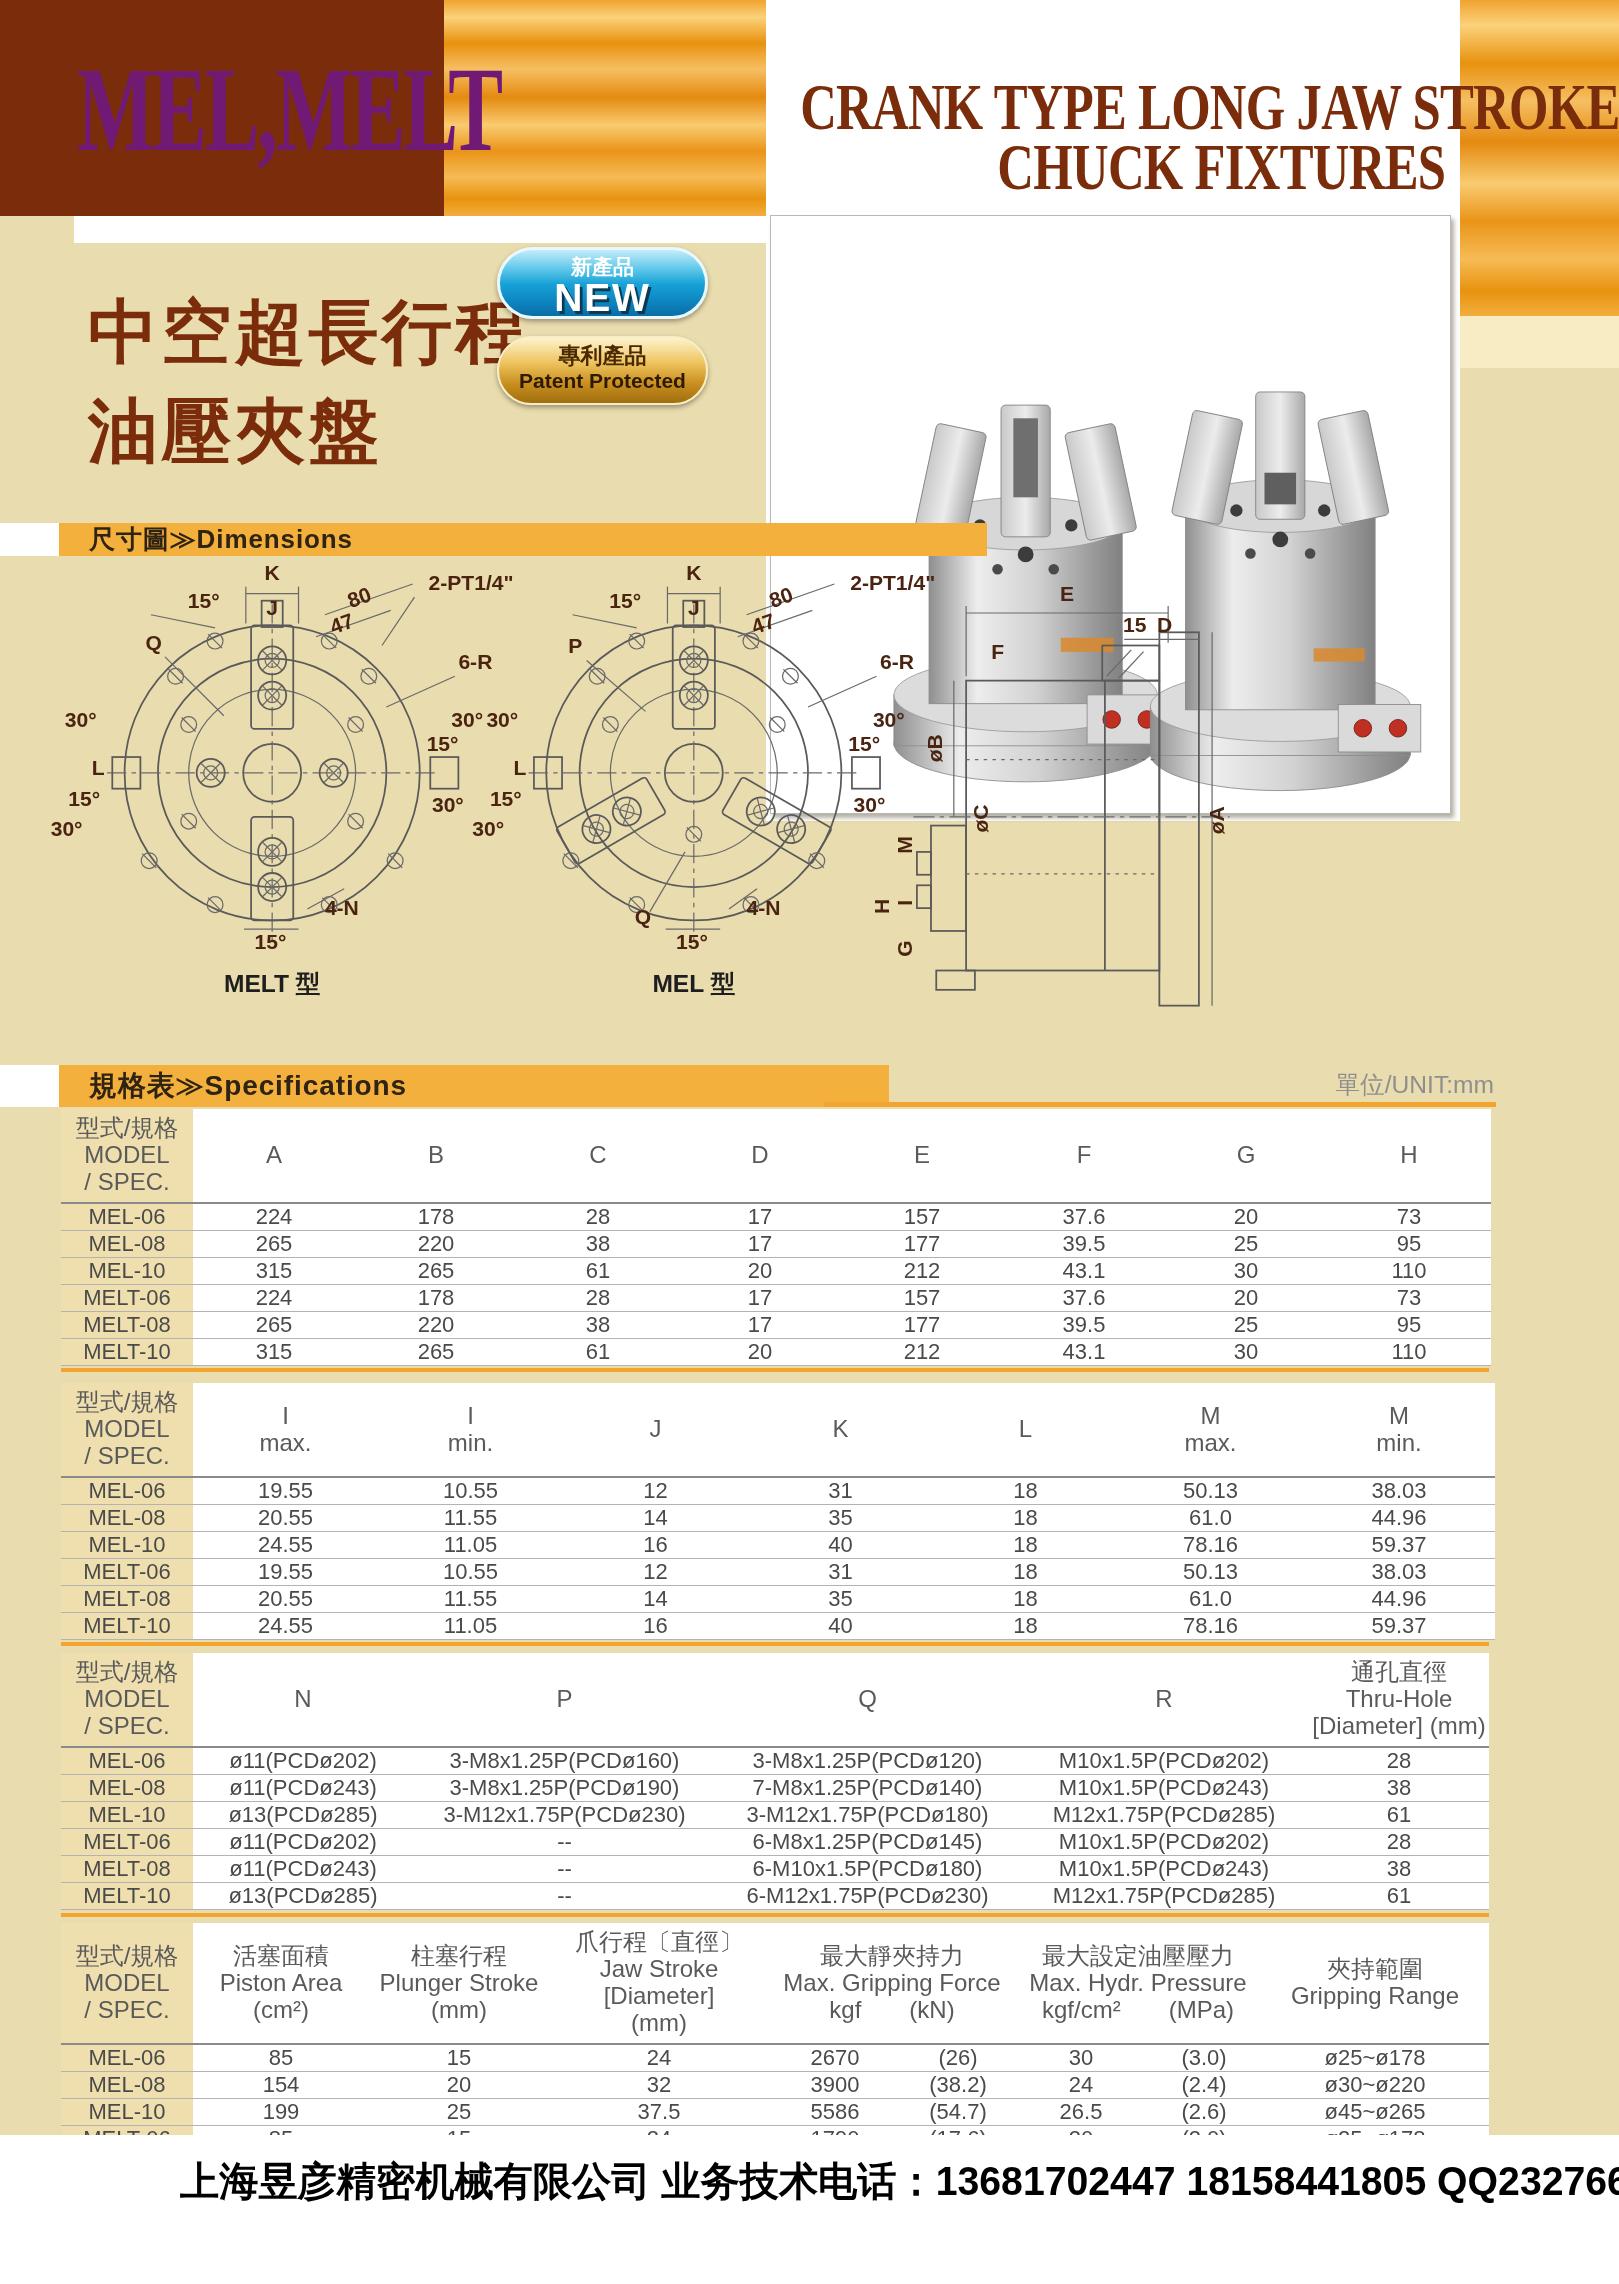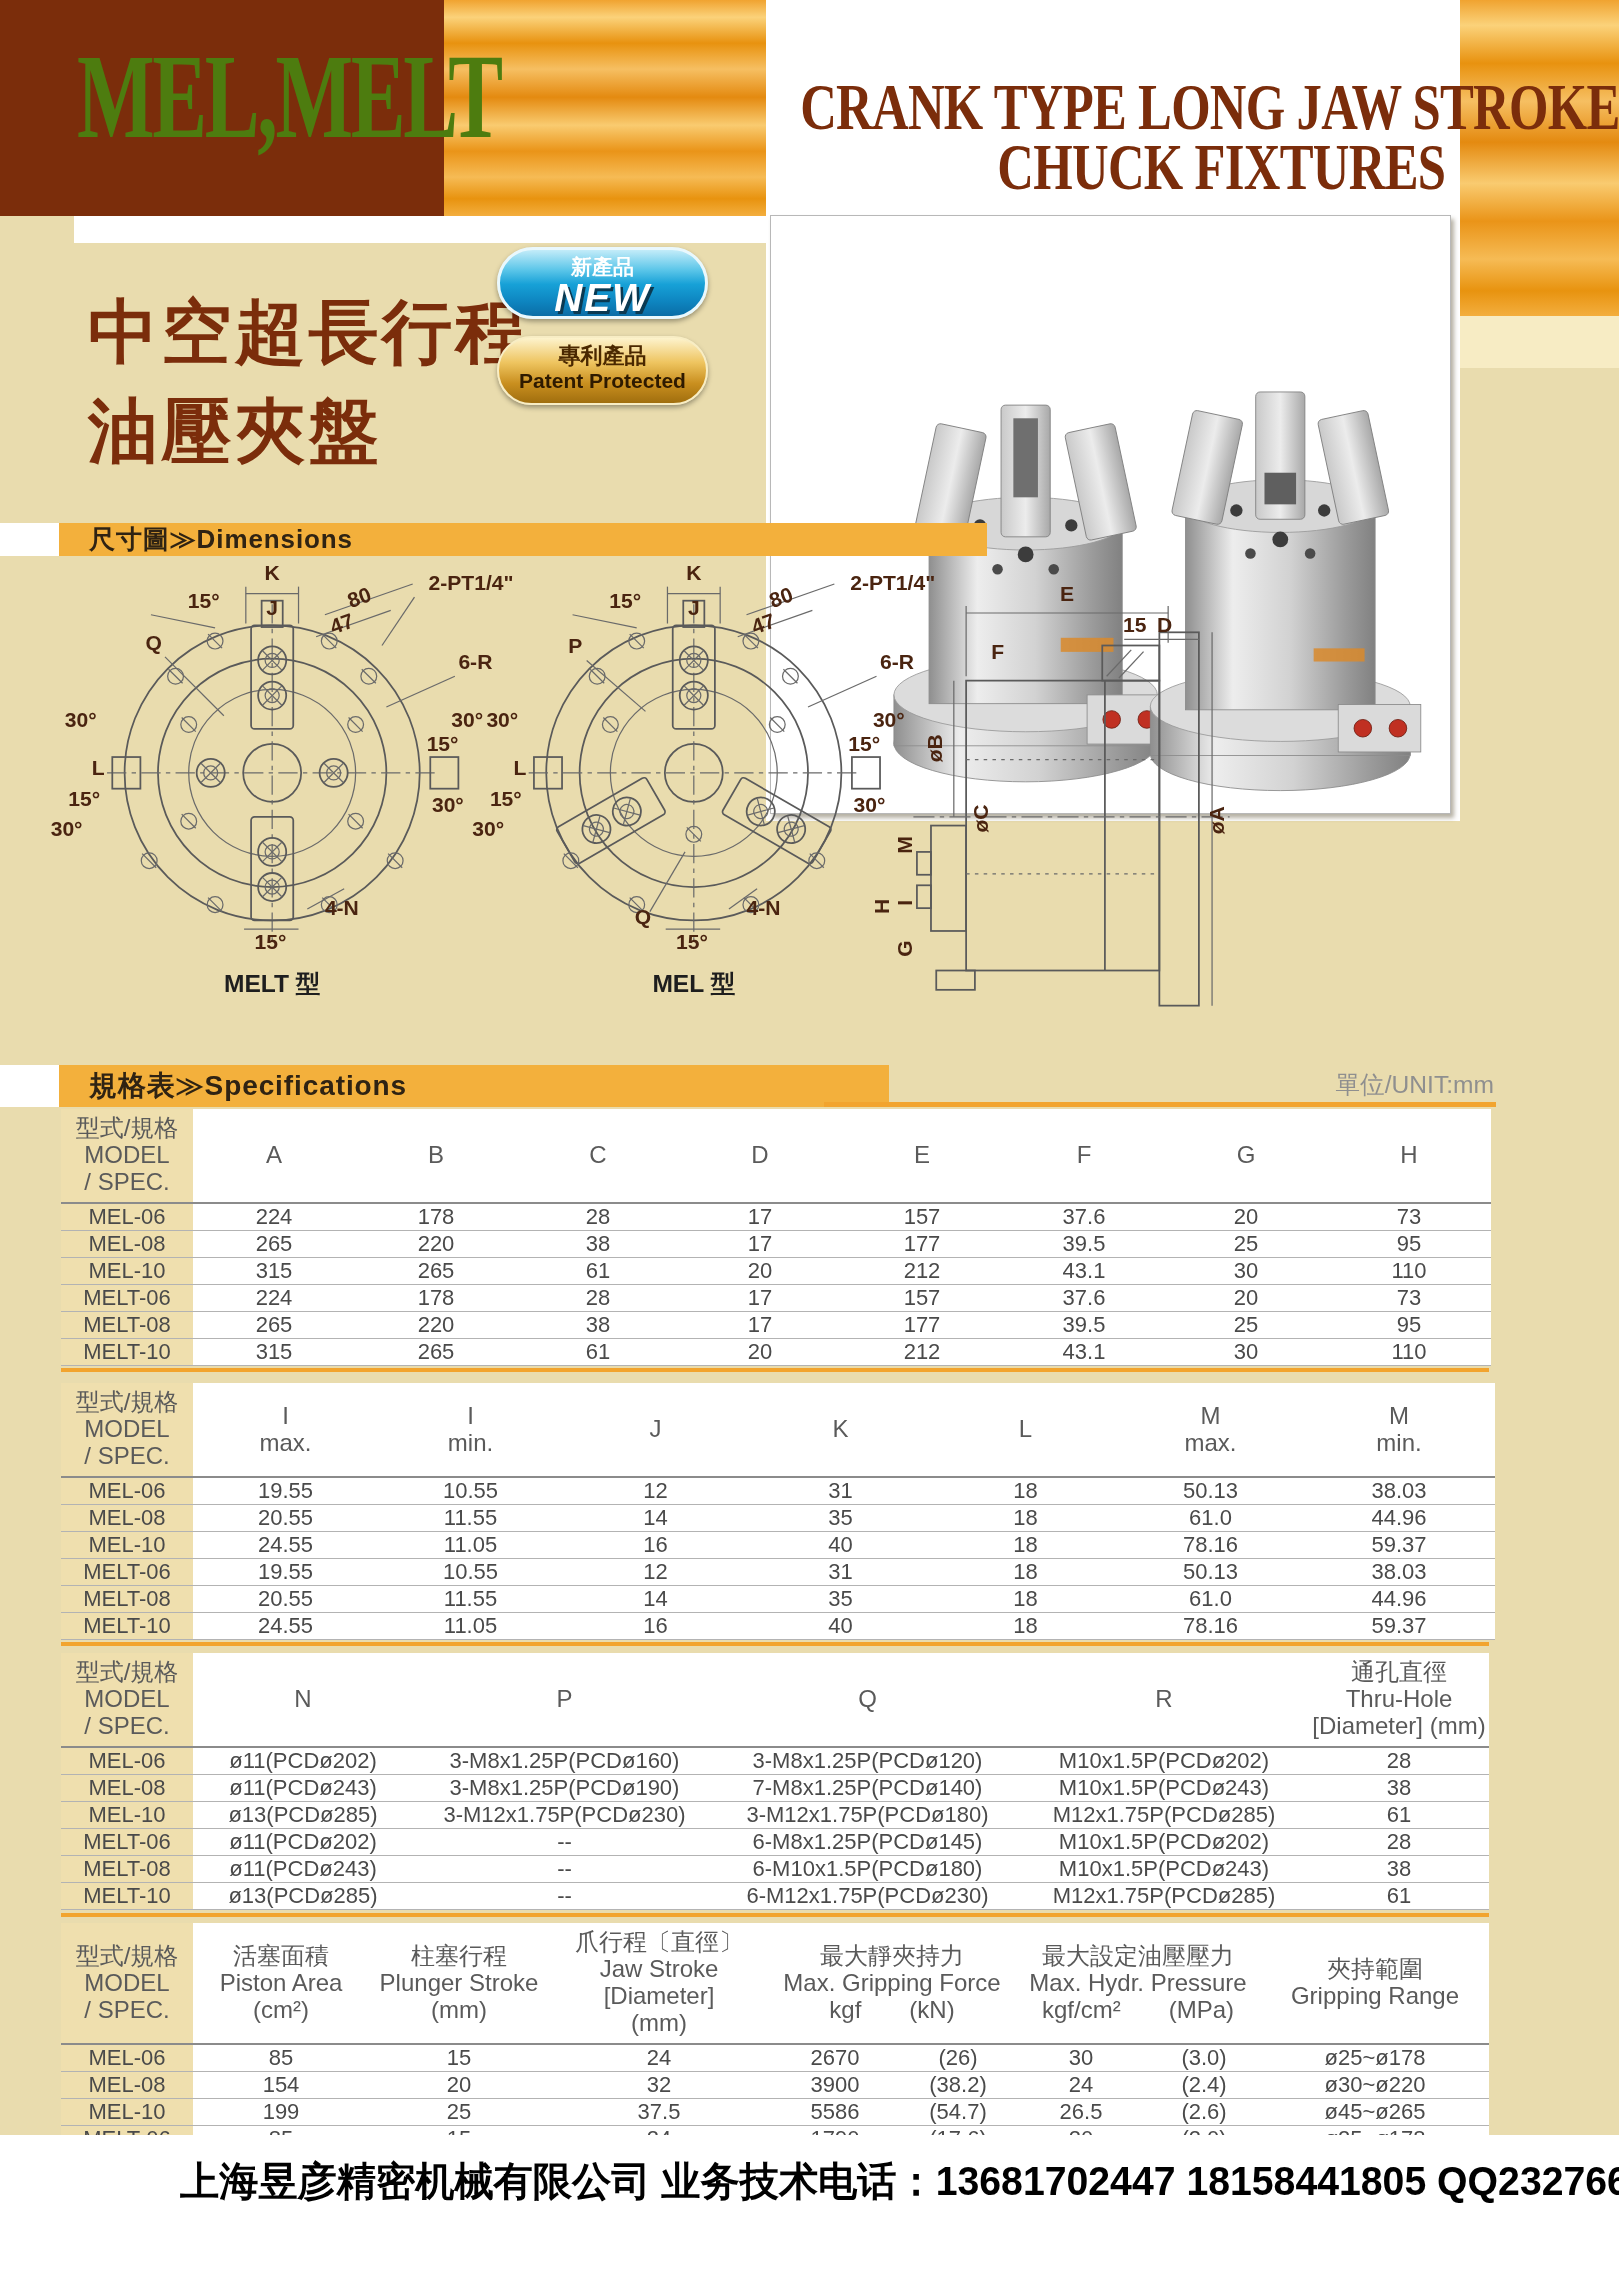--- a/index.html
+++ b/index.html
@@ -9,38 +9,38 @@
 
   
   .brown-block { left:0; top:0; width:444px; height:216px; background:#7b2d0b; }
   .grad1 { left:444px; top:0; width:322px; height:216px; }
   .grad2 { left:1460px; top:0; width:159px; height:316px; }
   .grad1,.grad2 { background:linear-gradient(180deg,#f0a330 0%,#fbd27a 8%,#e8920f 20%,#f6bf62 32%,#e48a10 45%,#f9cb70 58%,#ea9418 70%,#f6bb55 82%,#e8930f 92%,#f3ae3e 100%); }
   .pale-strip { left:1460px; top:316px; width:159px; height:52px; background:#f7ecc4; }
   .white-mid { left:766px; top:0; width:694px; height:821px; background:#fff; }
   .white-under { left:74px; top:216px; width:692px; height:27px; background:#fff; }
 
-  .brand { left:77px; top:36px; width:369px; color:#4d7c0f;
+  .brand { left:77px; top:49px; width:369px; color:#701a75;
            font-family:"Liberation Serif",serif; font-weight:bold; font-size:121px; line-height:1;
            white-space:nowrap; }
   .brand span { display:inline-block; transform:scaleX(.68); transform-origin:left; letter-spacing:-3.5px; }
 
   .en-title { left:444px; top:77px; width:1001px; text-align:right; color:#7b2d0b;
               font-family:"Liberation Serif",serif; font-weight:bold; font-size:65px; line-height:.93; }
   .en-title .cond { display:inline-block; transform:scaleX(.78); transform-origin:right; white-space:nowrap; letter-spacing:-0.9px;}
 
   .cn-title { left:88px; top:283px; color:#7b2d0b; font-size:70px; font-weight:900; line-height:1.42; letter-spacing:3.5px; }
 
   
   .badge { left:497px; width:211px; text-align:center; border-radius:37px; }
   .badge-new { top:247px; height:72px;
       background:linear-gradient(180deg,#c3ecf9 0%,#5cc6e9 30%,#17a1d7 52%,#0e85c0 78%,#0a6da6 100%);
       border:3.5px solid #e9f8fd; box-shadow:0 2.6px 5.3px rgba(0,0,0,.35); padding-top:5.3px;}
   .badge-new .cn { color:#fff; font-size:21px; font-weight:bold; line-height:1.1; }
-  .badge-new .en { color:#fff; font-size:39px; font-weight:900; font-style:italic; line-height:1;
+  .badge-new .en { color:#fff; font-size:39px; font-weight:900; line-height:1;
                    text-shadow:2.6px 2.6px 0 #0b3a52; letter-spacing:1.8px;}
   .badge-patent { top:336px; height:69px;
       background:linear-gradient(180deg,#fdf3cd 0%,#eec45f 38%,#c98f1f 70%,#a06e0e 100%);
       border:2.6px solid #f8edc4; box-shadow:0 2.6px 5.3px rgba(0,0,0,.35); padding-top:5.3px;}
   .badge-patent .cn { color:#4a2800 ; font-size:22px; font-weight:bold; line-height:1.2;}
   .badge-patent .en { color:#2e1a00; font-size:21px; font-weight:bold; line-height:1;}
 
   
   .photo { left:770px; top:215px; width:681px; height:599px; background:#fff;
            border:1.8px solid #b8b8b8; box-shadow:2.6px 3.5px 4.4px rgba(90,80,50,.45); }

